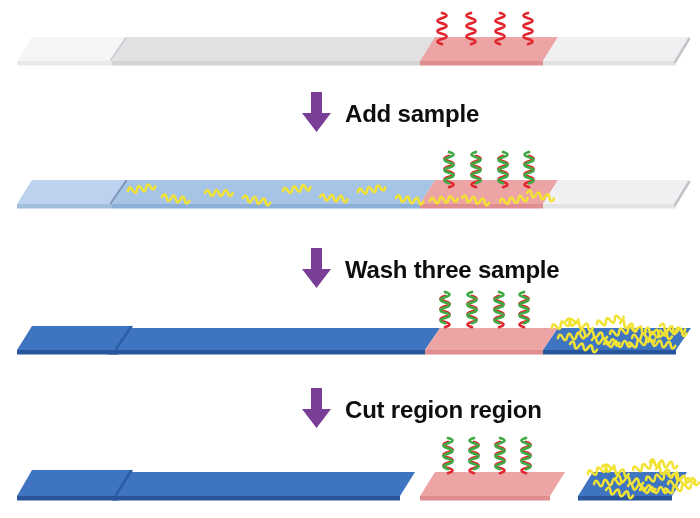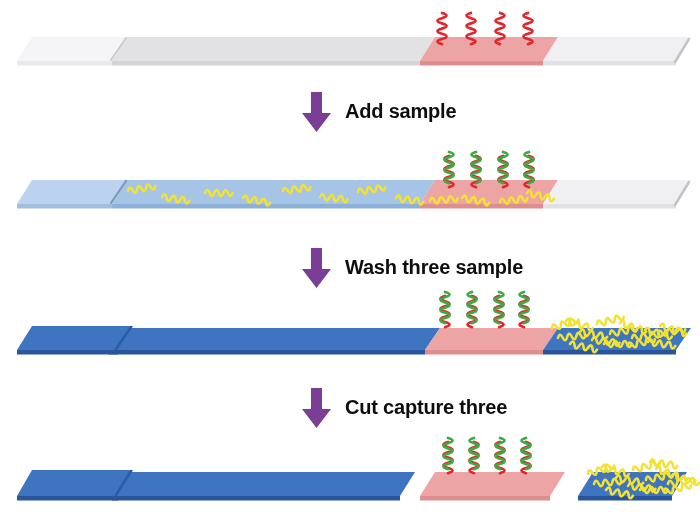--- a/index.html
+++ b/index.html
@@ -7,21 +7,21 @@
     position:relative;
     width:700px;height:518px;
     background:var(--background,#fff);
     font-family:"Liberation Sans", sans-serif;
     overflow:hidden;
   }
   .figure-svg{position:absolute;left:0;top:0;}
   .step-label{
     position:absolute;
     font-weight:bold;
-    font-size:20px;
+    font-size:24px;
     letter-spacing:-0.2px;
     color:var(--label-text,#0e0e0e);
     white-space:nowrap;
   }
   
   .f-strip-gray{fill:var(--strip-gray)}
   .f-strip-gray-edge{fill:var(--strip-gray-edge)}
   .f-pad-gray{fill:var(--pad-gray)}
   .f-pad-gray-edge{fill:var(--pad-gray-edge)}
   .f-wick-gray{fill:var(--wick-gray)}
@@ -234,15 +234,15 @@
         <use href="#ysq" class="s-yellow" transform="translate(640,490)"></use>
         <use href="#ysq" class="s-yellow" transform="translate(606,490) rotate(12)"></use>
         <use href="#ysq" class="s-yellow" transform="translate(664,492) rotate(-14)"></use>
         <use href="#ysq" class="s-yellow" transform="translate(650,462) rotate(8)"></use>
       </g>
     </g>
   </svg>
 
   <div class="step-label" style="left:345px;top:100px">Add sample</div>
   <div class="step-label" style="left:345px;top:256px">Wash three sample</div>
-  <div class="step-label" style="left:345px;top:396px">Cut capture three</div>
+  <div class="step-label" style="left:345px;top:396px">Cut region region</div>
 
 </div>
 
 </body></html>

